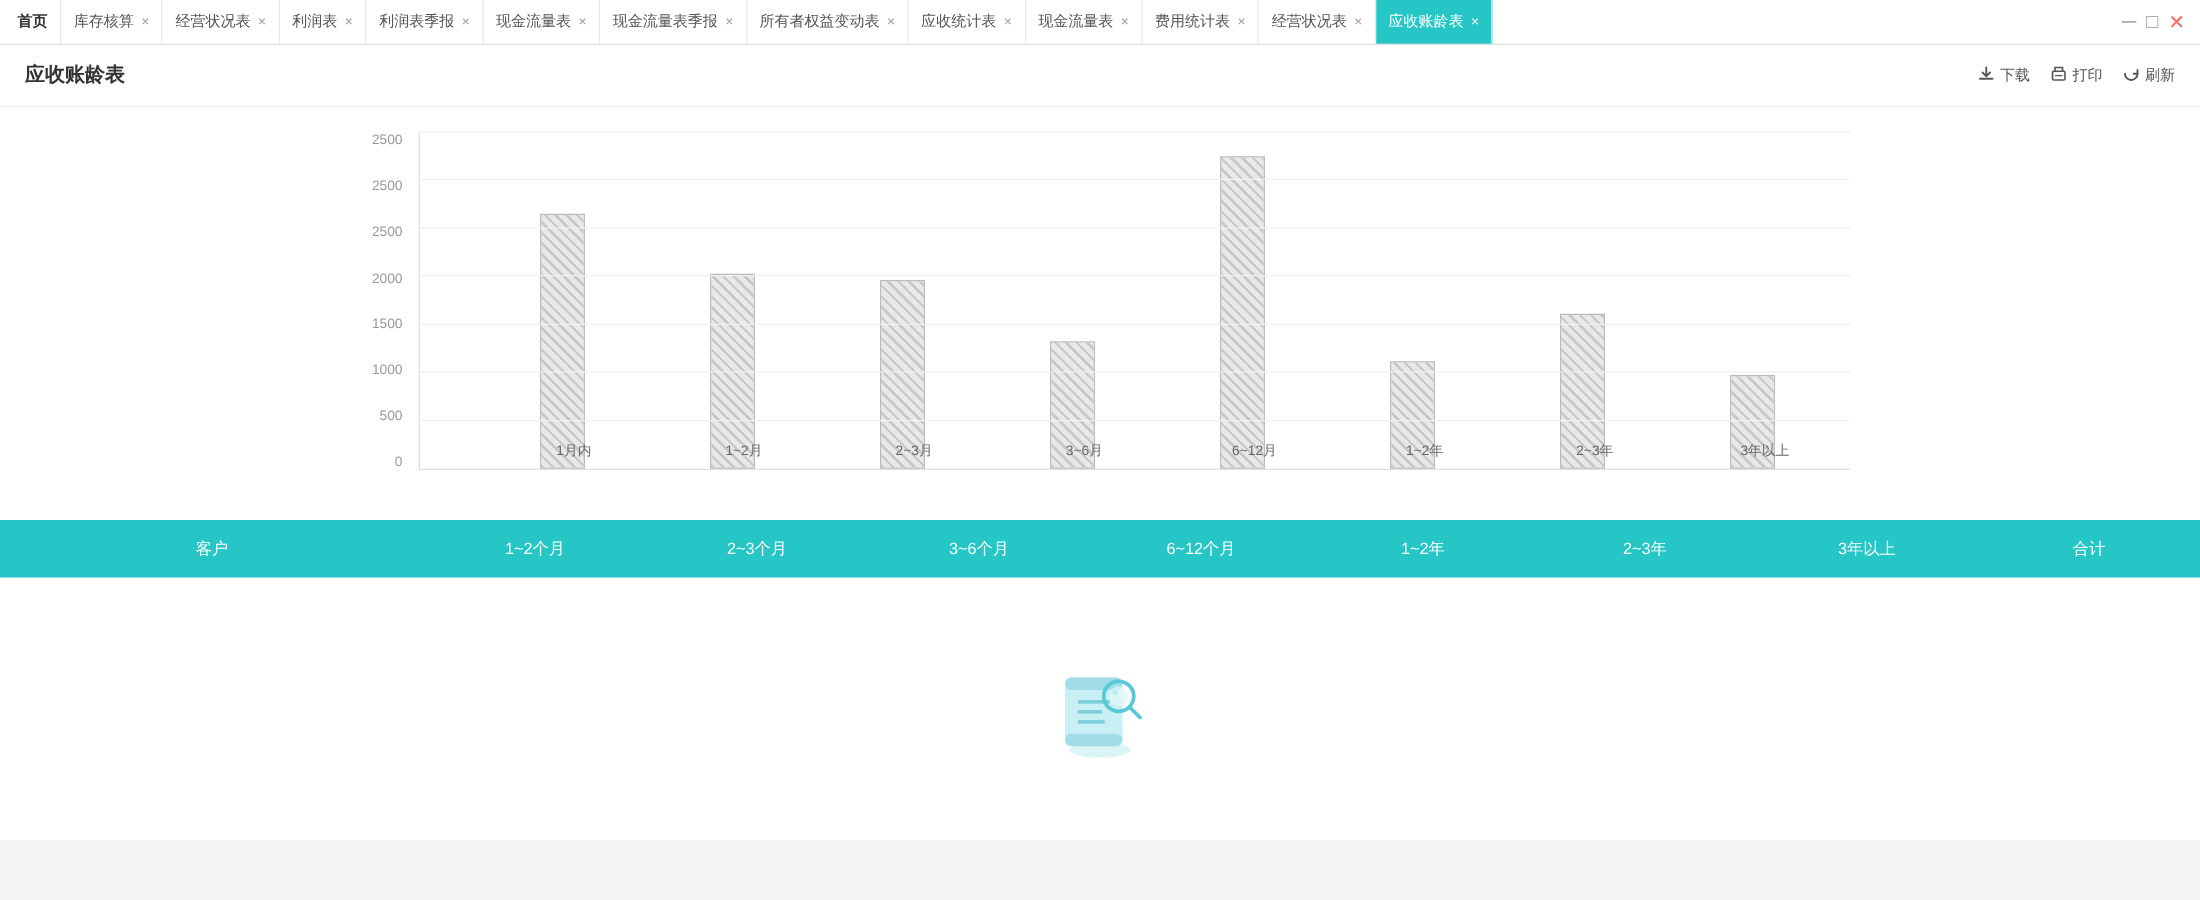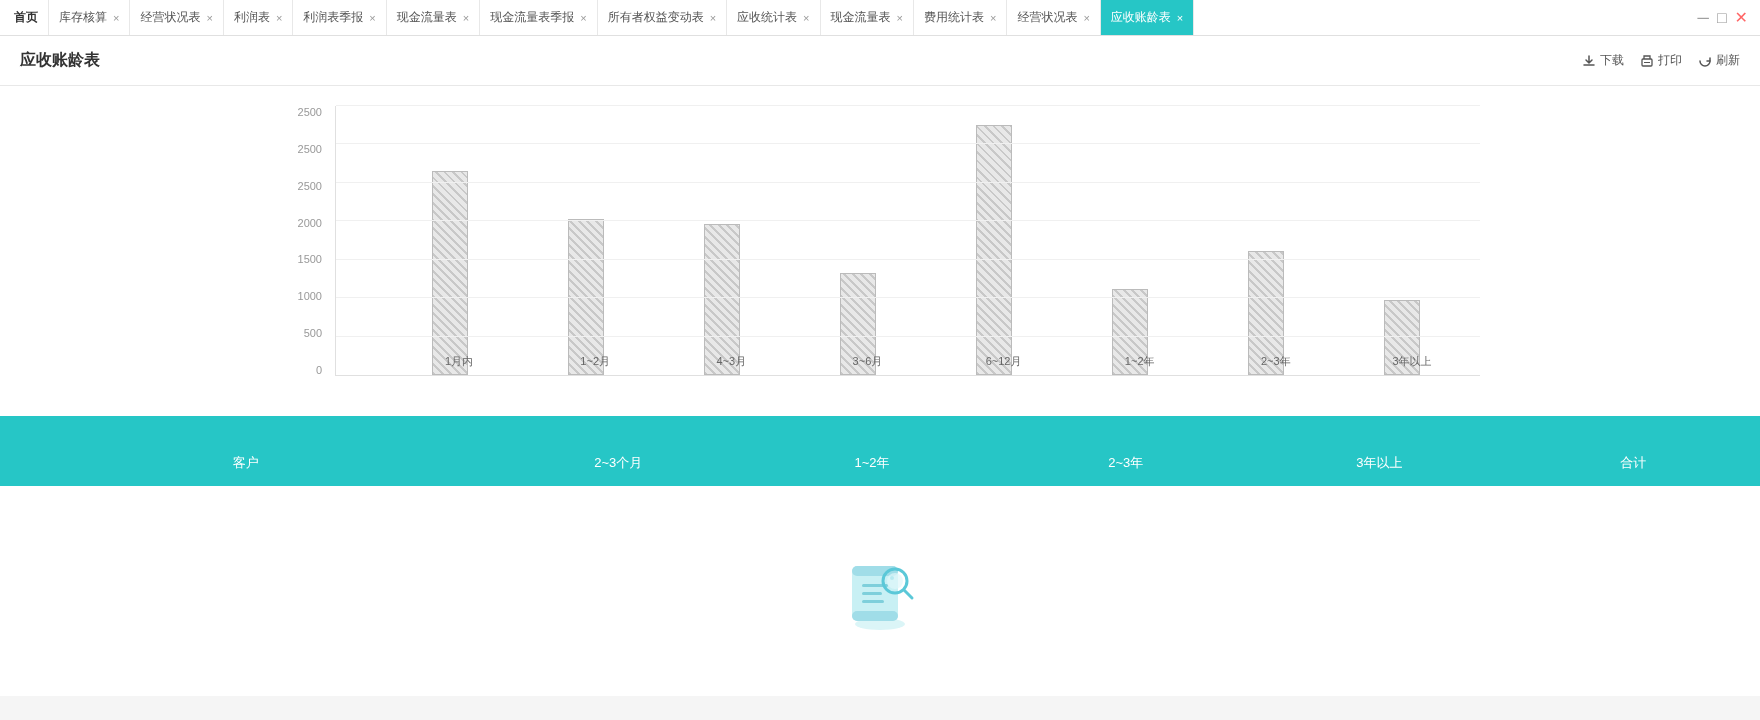--- a/index.html
+++ b/index.html
@@ -67,21 +67,21 @@
       font-weight: bold;
       color: #333;
     }
     .header-actions {
       display: flex;
       gap: 16px;
       align-items: center;
     }
     .header-btn {
       display: flex;
-      align-items: center;
+      align-items: flex-start;
       gap: 4px;
       color: #555;
       font-size: 12px;
       cursor: pointer;
     }
 
     
     .main-content {
       background: #fff;
       margin: 0;
@@ -175,21 +175,20 @@
       background: #26c6c6;
       color: #fff;
       font-size: 13px;
       font-weight: 500;
     }
     .table-header-cell {
       flex: 1;
       padding: 14px 8px;
       text-align: center;
       white-space: nowrap;
-      margin-top: 24px;
     }
     .table-header-cell.wide { flex: 2; }
 
     
     .empty-state {
       display: flex;
       flex-direction: column;
       align-items: center;
       padding: 60px 20px;
     }
@@ -340,34 +339,37 @@
           </div>
 
           <div class="chart-bar-group">
             <div class="chart-bar" style="height:28%"></div>
           </div>
         </div>
 
         <div class="chart-x-labels">
           <div class="chart-x-label">1月内</div>
           <div class="chart-x-label">1~2月</div>
-          <div class="chart-x-label">4~3月</div>
+          <div class="chart-x-label">2~3月</div>
           <div class="chart-x-label">3~6月</div>
           <div class="chart-x-label">6~12月</div>
           <div class="chart-x-label">1~2年</div>
           <div class="chart-x-label">2~3年</div>
           <div class="chart-x-label">3年以上</div>
         </div>
       </div>
     </div>
   </div>
 
   <div class="table-header">
     <div class="table-header-cell wide">客户</div>
+    <div class="table-header-cell">1~2个月</div>
     <div class="table-header-cell">2~3个月</div>
+    <div class="table-header-cell">3~6个月</div>
+    <div class="table-header-cell">6~12个月</div>
     <div class="table-header-cell">1~2年</div>
     <div class="table-header-cell">2~3年</div>
     <div class="table-header-cell">3年以上</div>
     <div class="table-header-cell">合计</div>
   </div>
 
   <div class="empty-state">
 
     <svg width="100" height="90" viewBox="0 0 100 90">
 

